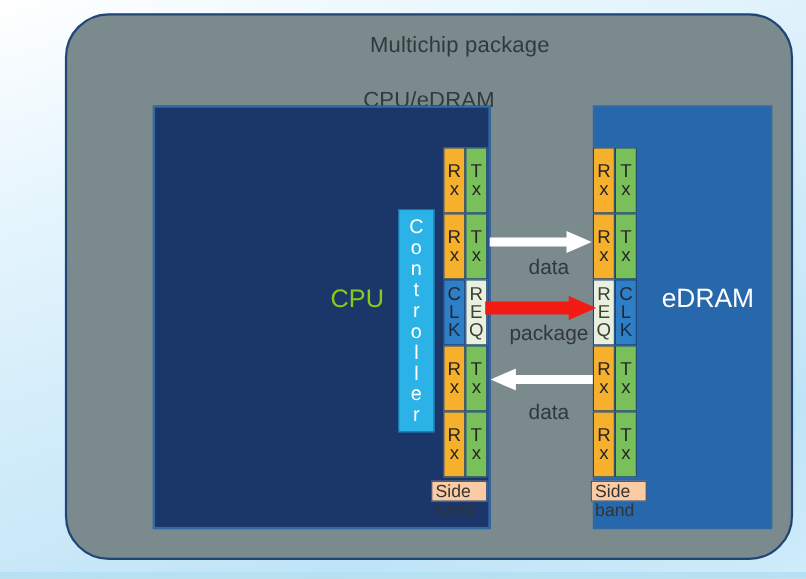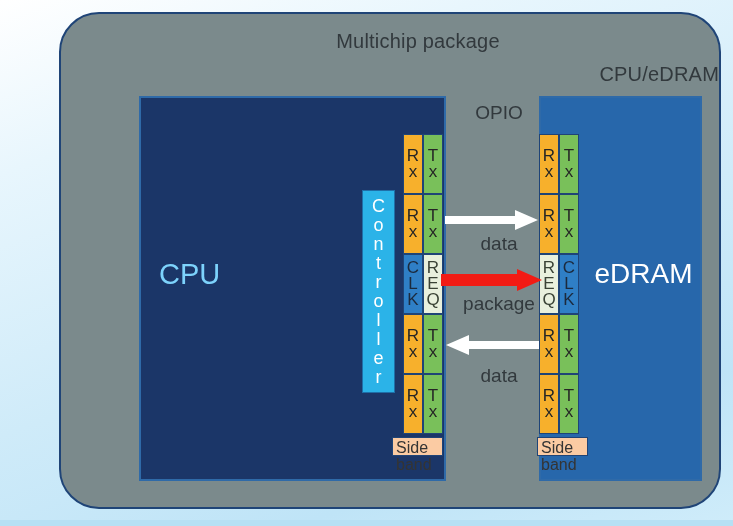--- a/index.html
+++ b/index.html
@@ -47,62 +47,62 @@
   .pkg-title {
     position: absolute;
     left: 0;
     width: 100%;
     text-align: center;
     color: #32393d;
     font-size: 20px;
     letter-spacing: 0.2px;
   }
   #package-title { top: 16px; padding-left: 28px; }
-  #interface-title { top: 49px; text-align: right; }
+  #interface-title { top: 66px; }
 
   
   #cpu-die {
     position: absolute;
     left: 78px;
     top: 82px;
     width: 307px;
     height: 385px;
     background: #1b3668;
     border: 2px solid #2f6aa8;
     box-sizing: border-box;
   }
   #cpu-label {
     position: absolute;
     left: 18px;
     top: 160px;
     width: 190px;
-    text-align: left;
-    color: #7dd3fc;
-    font-size: 29px;
+    text-align: right;
+    color: #84cc16;
+    font-size: 23px;
   }
 
   
   #edram-die {
     position: absolute;
     left: 478px;
     top: 82px;
     width: 163px;
     height: 385px;
     background: #2767ab;
     border: 2px solid #2f6aa8;
     box-sizing: border-box;
   }
   #edram-label {
     position: absolute;
     left: 45px;
     top: 160px;
     width: 115px;
     text-align: center;
     color: #ffffff;
-    font-size: 28px;
+    font-size: 24px;
   }
 
   
   #controller {
     position: absolute;
     left: 301px;
     top: 176px;
     width: 33px;
     height: 203px;
     background: #2bb3e8;
@@ -339,21 +339,20 @@
 
     <div class="sideband" id="sideband-left">
       <div>Side</div>
       <div>band</div>
     </div>
     <div class="sideband" id="sideband-right">
       <div>Side</div>
       <div>band</div>
     </div>
 
-    <div class="ctr-text" id="opio-line1">OPIO</div>
 
     <svg class="arrow-svg" id="arrow-data-top" width="94" height="22" viewBox="0 0 94 22">
       <path d="M0 7 L70 7 L70 1 L93 11 L70 21 L70 15 L0 15 Z" fill="#ffffff"></path>
     </svg>
     <div class="ctr-text" id="data-top-label">data</div>
 
     <svg class="arrow-svg" id="arrow-request" width="102" height="22" viewBox="0 0 102 22">
       <path d="M0 5 L76 5 L76 0 L101 11 L76 22 L76 17 L0 17 Z" fill="#f21b14"></path>
     </svg>
     <div class="ctr-text" id="request-label">package</div>

